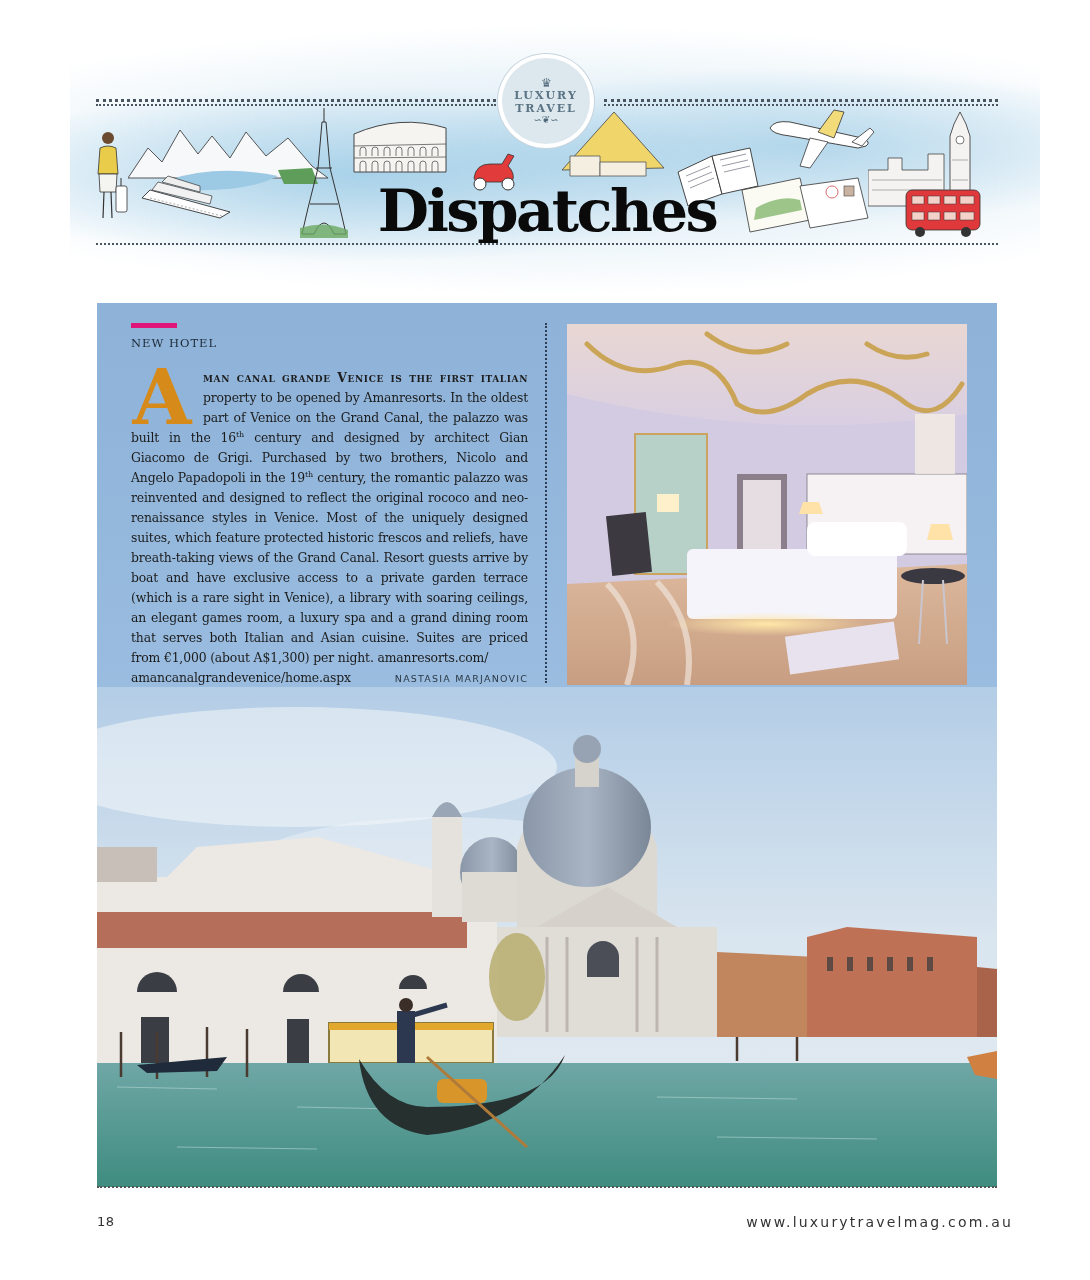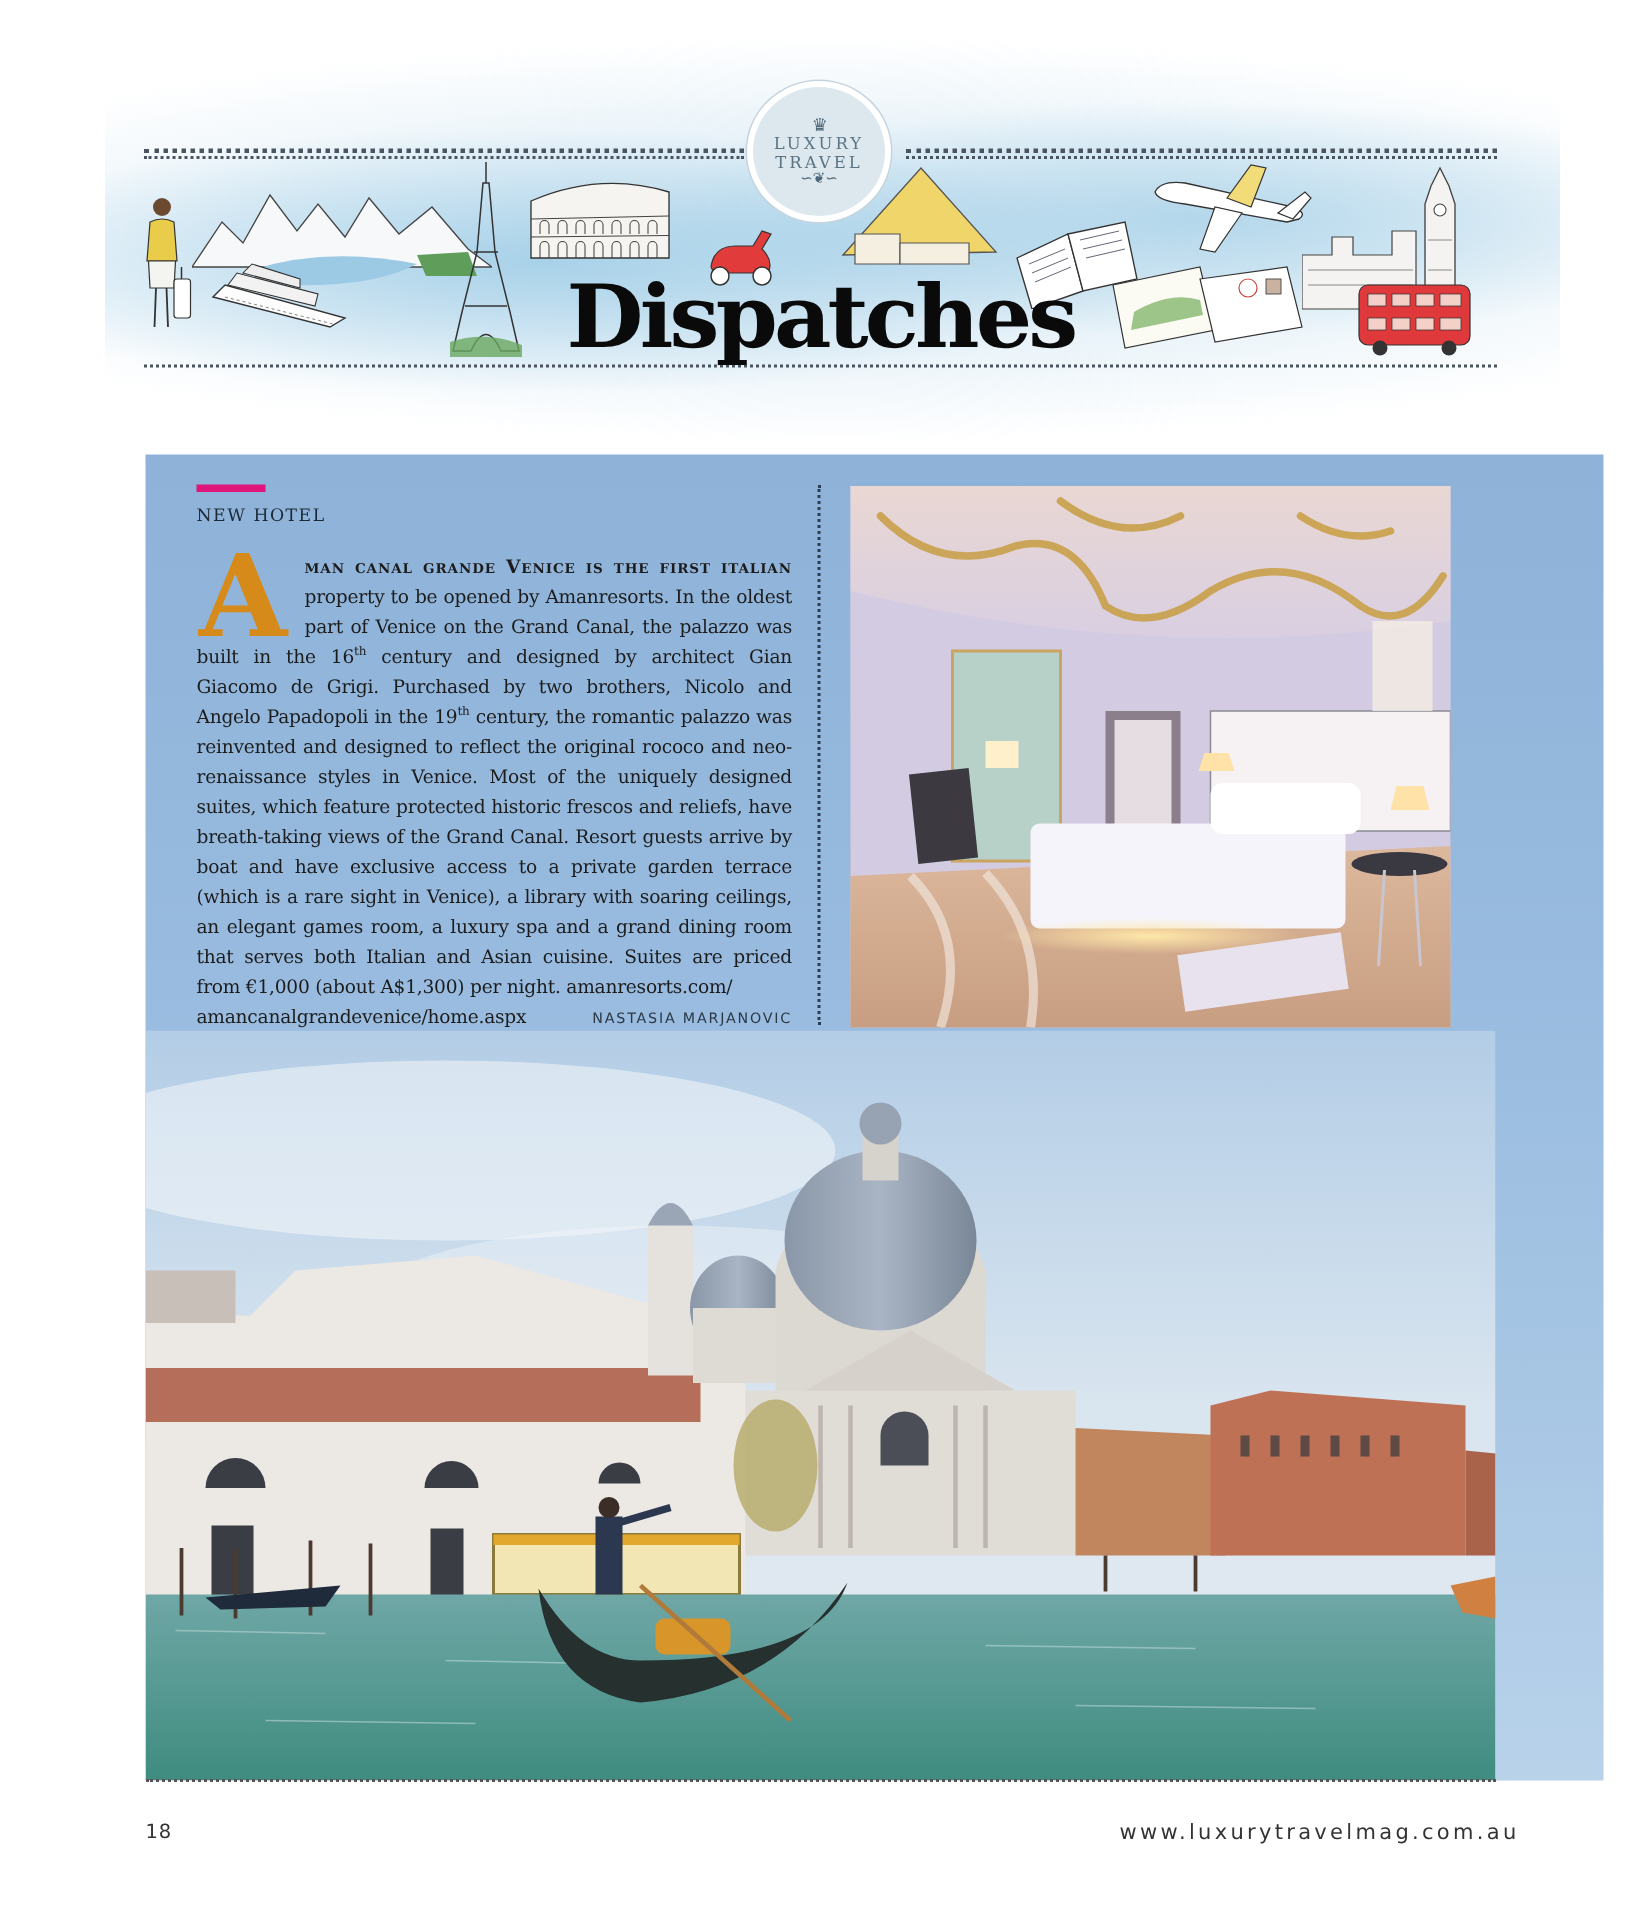--- a/index.html
+++ b/index.html
@@ -26,21 +26,21 @@
 
   .logo-badge {
     position: absolute; left: 498px; top: 54px; width: 96px; height: 94px;
     border-radius: 50%; background: #dde7ee; border: 4px solid #ffffff;
     box-shadow: 0 0 0 1px #c6d4de;
     display: flex; flex-direction: column; align-items: center; justify-content: center;
   }
   .logo-crown { font-size: 12px; color: #4d6878; line-height: 12px; letter-spacing: -1px; }
   .logo-flourish { font-size: 10px; color: #4d6878; line-height: 10px; }
   .logo-line {
-    font-family: "DejaVu Serif", serif; font-size: 11px; font-weight: normal;
+    font-family: "DejaVu Serif", serif; font-size: 11px; font-weight: bold;
     letter-spacing: 2px; color: #5a7484; line-height: 13px;
   }
 
   .sketch { position: absolute; }
   .sk-traveler { left: 92px; top: 126px; width: 36px; height: 100px; }
   .sk-mountains { left: 128px; top: 118px; width: 200px; height: 80px; }
   .sk-ship { left: 140px; top: 168px; width: 92px; height: 58px; }
   .sk-eiffel { left: 300px; top: 108px; width: 48px; height: 130px; }
   .sk-colosseum { left: 350px; top: 114px; width: 100px; height: 62px; }
   .sk-scooter { left: 468px; top: 148px; width: 52px; height: 44px; }
@@ -53,21 +53,21 @@
 
   .masthead-title {
     position: absolute; left: 372px; top: 178px; width: 350px; height: 66px;
     font-family: "DejaVu Serif", serif; font-weight: bold; font-size: 58px;
     letter-spacing: -2.5px; color: #0a0a0a; line-height: 66px; text-align: center;
     transform: scaleX(1.02);
   }
 
   
   .panel {
-    position: absolute; left: 97px; top: 303px; width: 972px; height: 884px;
+    position: absolute; left: 97px; top: 303px; width: 900px; height: 884px;
     background: linear-gradient(180deg, #8eb2d8 0%, #98bbdf 40%, #a7c6e4 70%, #b8d2ea 100%);
     overflow: hidden;
   }
 
   .article {
     position: absolute; left: 34px; top: 20px; width: 397px;
   }
   .accent-bar { width: 46px; height: 5px; background: #e0157a; margin-bottom: 8px; }
   .kicker {
     font-family: "DejaVu Serif", serif; font-size: 11.5px; letter-spacing: 1px;

